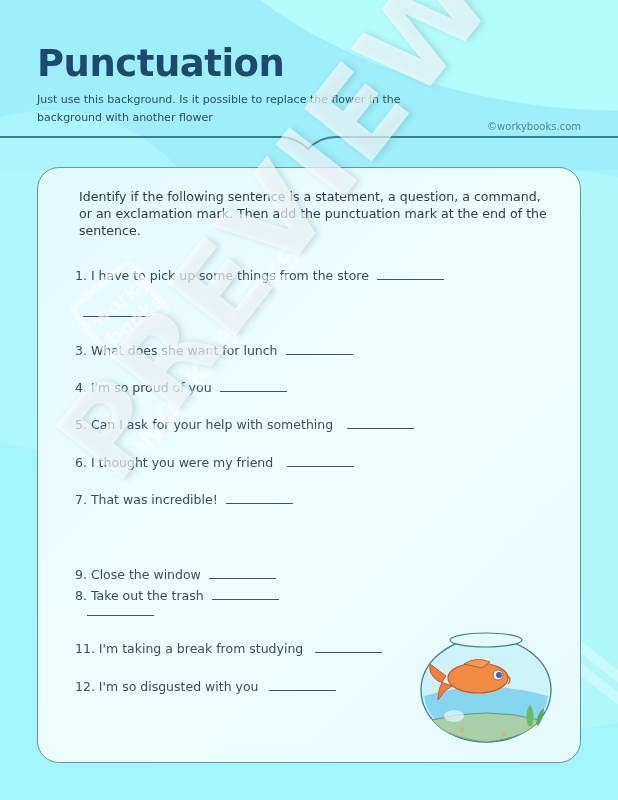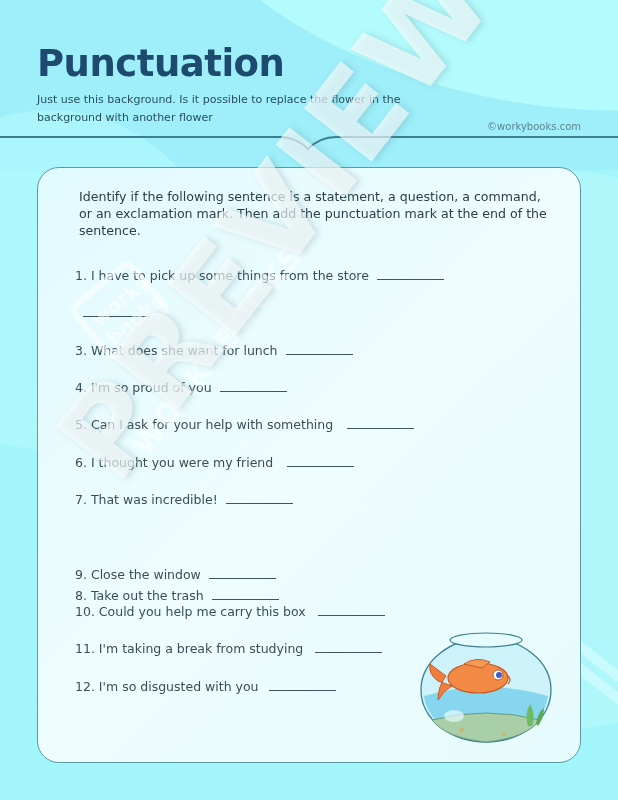--- a/index.html
+++ b/index.html
@@ -161,21 +161,21 @@
     <div class="q-item" style="top:224px;">
       <span>7. That was incredible!</span><span class="q-blank"></span>
     </div>
     <div class="q-item" style="top:276px;margin-top:44px;">
       <span>8. Take out the trash</span><span class="q-blank"></span>
     </div>
     <div class="q-item" style="top:299px;">
       <span>9. Close the window</span><span class="q-blank"></span>
     </div>
     <div class="q-item" style="top:336px;">
-      <span>10. Could you help me carry this box</span><span class="q-blank" style="margin-left:12px;"></span>
+      <span class="q-blank" style="margin-left:12px;"></span>
     </div>
     <div class="q-item" style="top:373px;">
       <span>11. I'm taking a break from studying</span><span class="q-blank" style="margin-left:12px;"></span>
     </div>
     <div class="q-item" style="top:411px;">
       <span>12. I'm so disgusted with you</span><span class="q-blank" style="margin-left:10px;"></span>
     </div>
   </div>
 </div>
 

